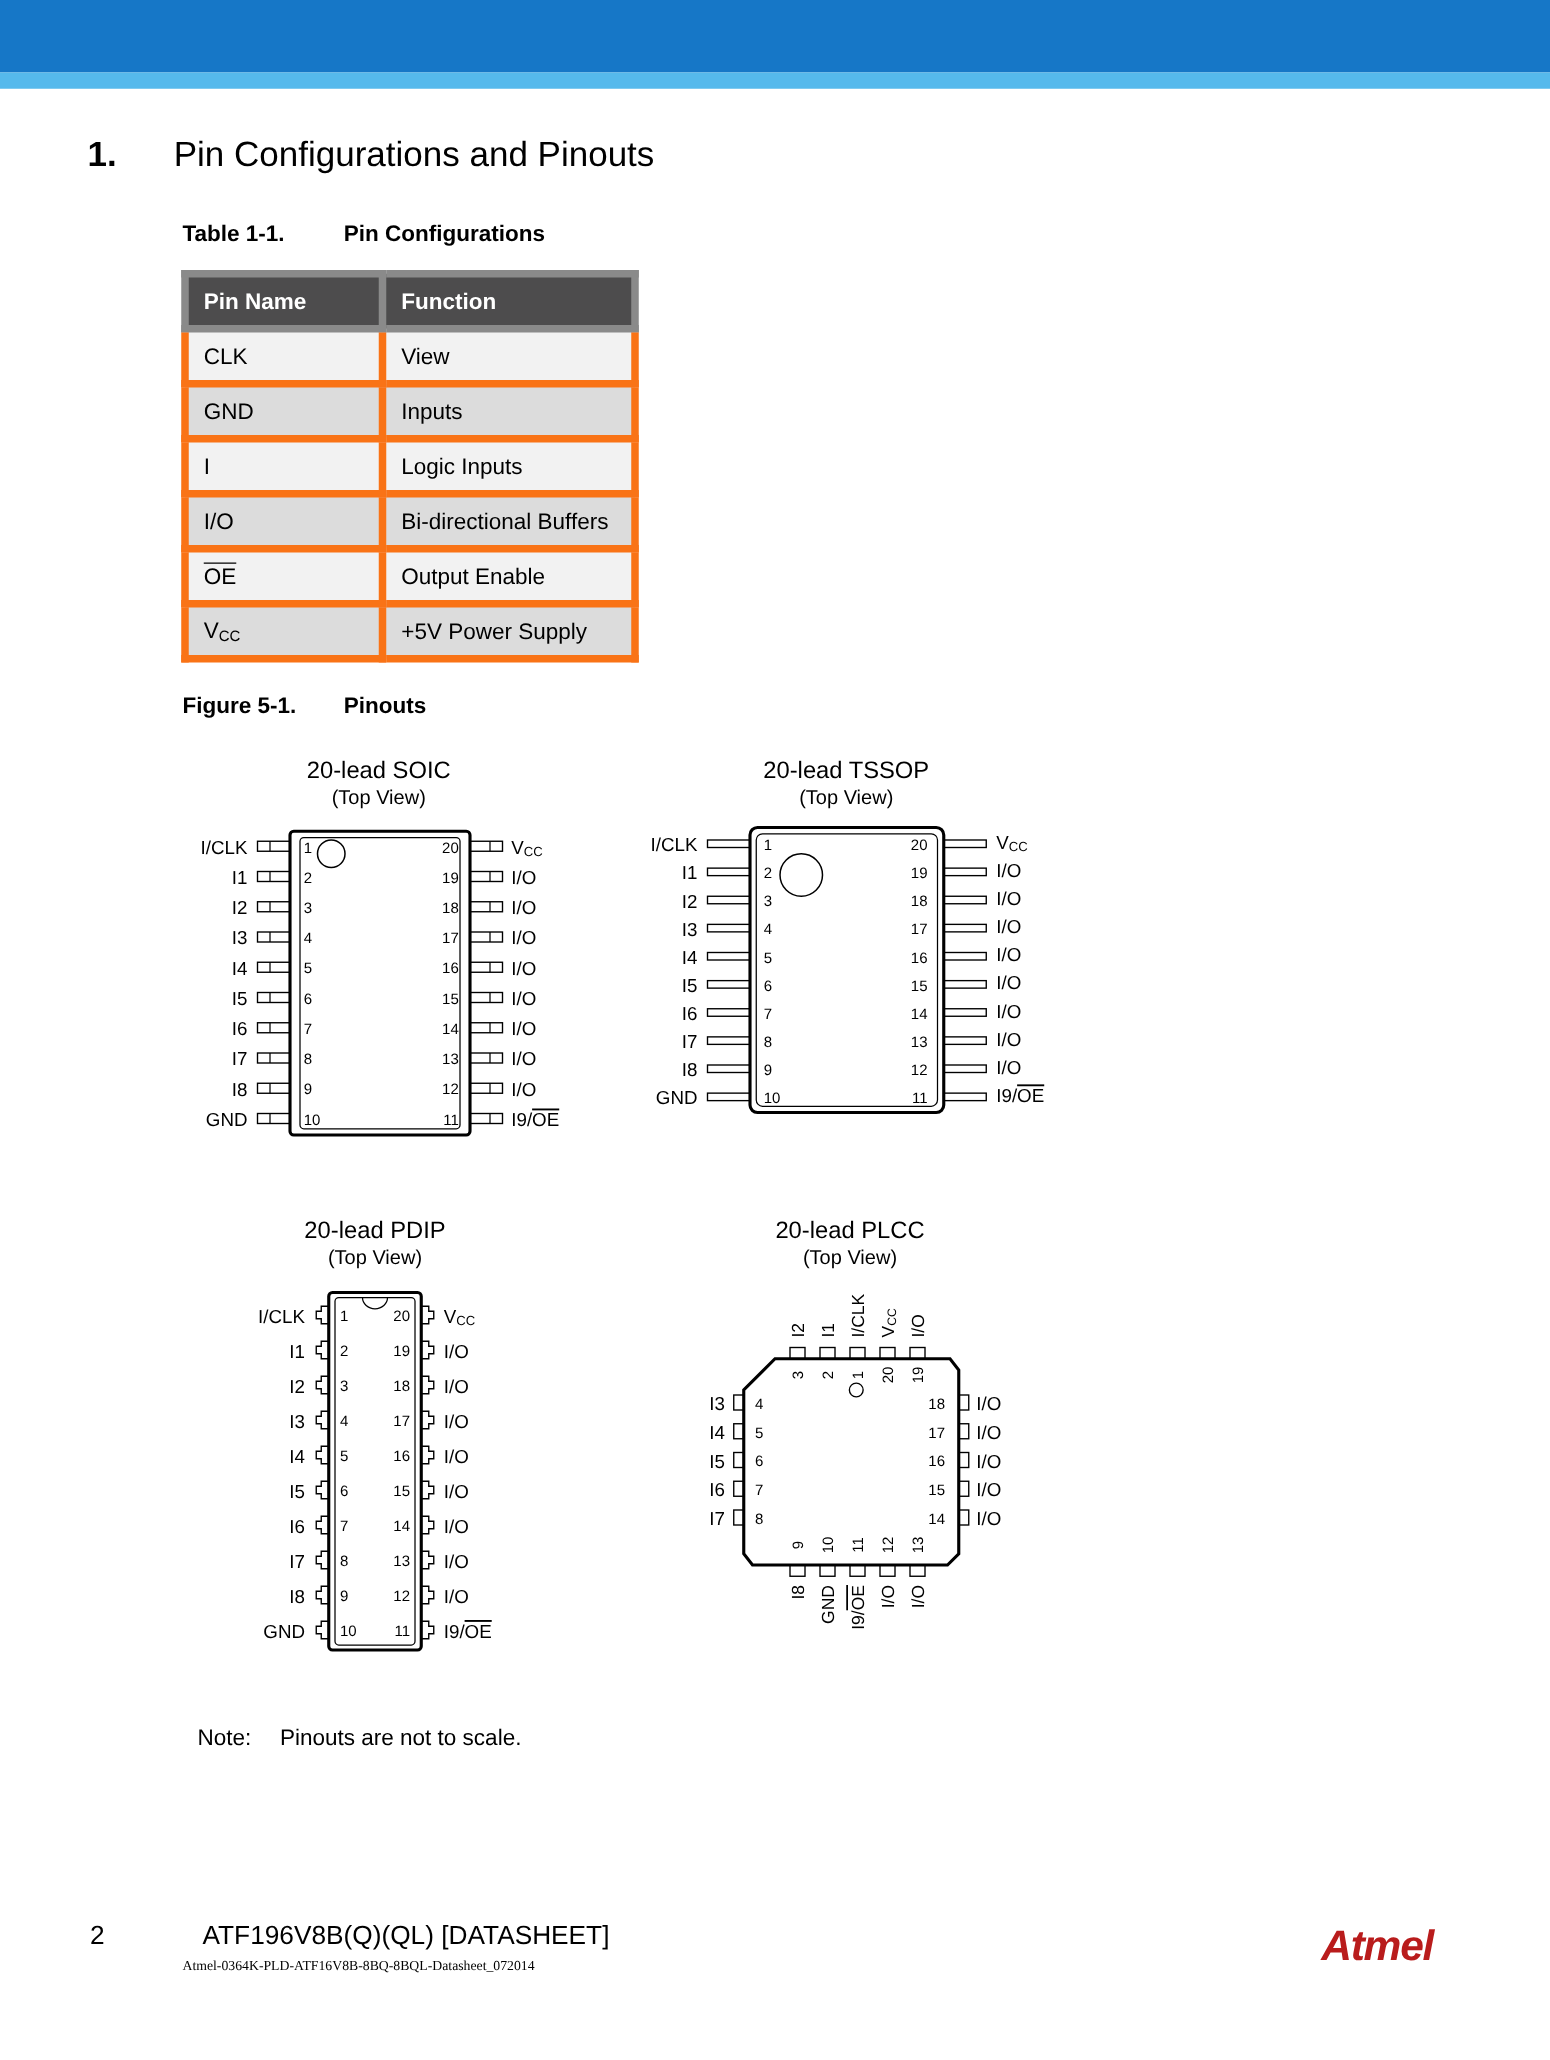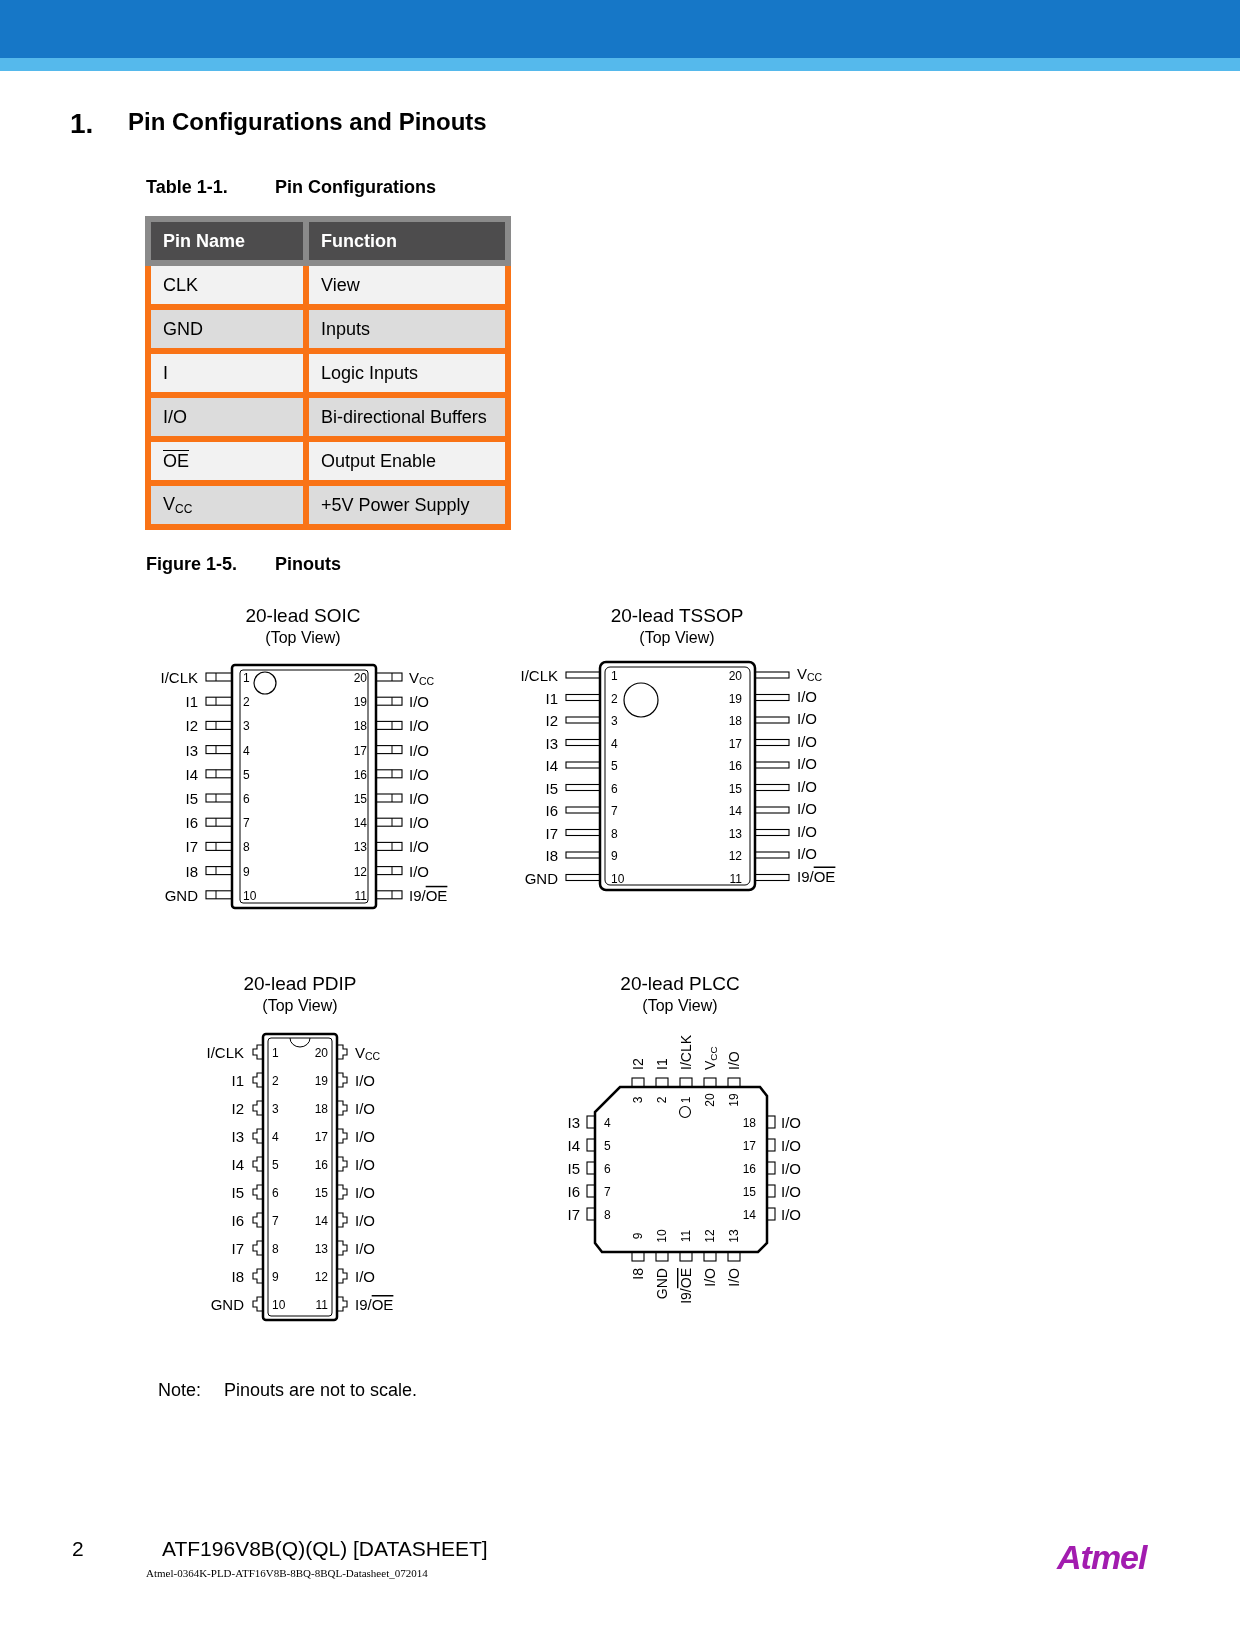--- a/index.html
+++ b/index.html
@@ -1,21 +1,21 @@
 <!DOCTYPE html>
 <html><head>
 <meta charset="utf-8">
 <style>
   html,body{margin:0;padding:0;}
   body{width:1240px;height:1648px;position:relative;background:#fff;overflow:hidden;
        font-family:"Liberation Sans",sans-serif;color:#000;}
   .band-dark{position:absolute;left:0;top:0;width:1240px;height:58px;}
   .band-light{position:absolute;left:0;top:58px;width:1240px;height:13px;}
   .sec-num{position:absolute;left:70px;top:108px;font-size:28px;font-weight:bold;}
-  .sec-title{position:absolute;left:128px;top:108px;font-size:24px;font-weight:bold;}
+  .sec-title{position:absolute;left:139px;top:108px;font-size:28px;font-weight:normal;}
   .cap{position:absolute;font-size:18px;font-weight:bold;}
   table.pins{position:absolute;left:145px;top:216px;width:366px;border-collapse:collapse;font-size:18px;}
   table.pins th,table.pins td{border:6px solid #f97316;height:38px;padding:0 12px;text-align:left;}
   table.pins th{background:#4d4c4d;color:#fff;font-weight:bold;height:38px;border-color:#8a8a8a;}
   table.pins tr.odd td{background:#f2f2f2;}
   table.pins tr.even td{background:#dcdcdc;}
   table.pins td.c1{width:128px;}
   .ov{text-decoration:overline;}
   sub{font-size:12px;vertical-align:-3px;}
   svg text{font-family:"Liberation Sans",sans-serif;}
@@ -67,21 +67,21 @@
       <td class="c1"><span class="ov">OE</span></td>
       <td>Output Enable</td>
     </tr>
     <tr class="even">
       <td class="c1"><span>V</span><sub>CC</sub></td>
       <td>+5V Power Supply</td>
     </tr>
   </tbody>
 </table>
 
-<div class="cap" style="left:146px;top:554px;">Figure 1-5.</div>
+<div class="cap" style="left:146px;top:554px;">Figure 5-1.</div>
 <div class="cap" style="left:275px;top:554px;">Pinouts</div>
 
 <svg class="diagram" width="1240" height="1648">
   <g id="soic">
       <text x="303" y="622" font-size="19" text-anchor="middle">20-lead SOIC</text>
       <text x="303" y="643" font-size="16" text-anchor="middle">(Top View)</text>
       <rect x="232" y="665" width="144" height="243" rx="3" fill="none" stroke="#000" stroke-width="2.5"></rect>
       <rect x="240" y="670" width="128" height="233" rx="3" fill="none" stroke="#000" stroke-width="1"></rect>
       <circle cx="265" cy="683" r="11" fill="none" stroke="#000" stroke-width="1.2"></circle>
       <rect x="206" y="673" width="26" height="8" fill="none" stroke="#000" stroke-width="1.1"></rect>
@@ -367,13 +367,13 @@
     </g>
 </svg>
 
 <div class="note">
   <span class="lbl">Note:</span><span>Pinouts are not to scale.</span>
 </div>
 
 <div class="foot-page">2</div>
 <div class="foot-title">ATF196V8B(Q)(QL) [DATASHEET]</div>
 <div class="foot-doc">Atmel-0364K-PLD-ATF16V8B-8BQ-8BQL-Datasheet_072014</div>
-<div class="logo" style="color: #a21caf; text-align: center;">Atmel</div>
+<div class="logo" style="color: #b91c1c; text-align: center;">Atmel</div>
 
 </body></html>

